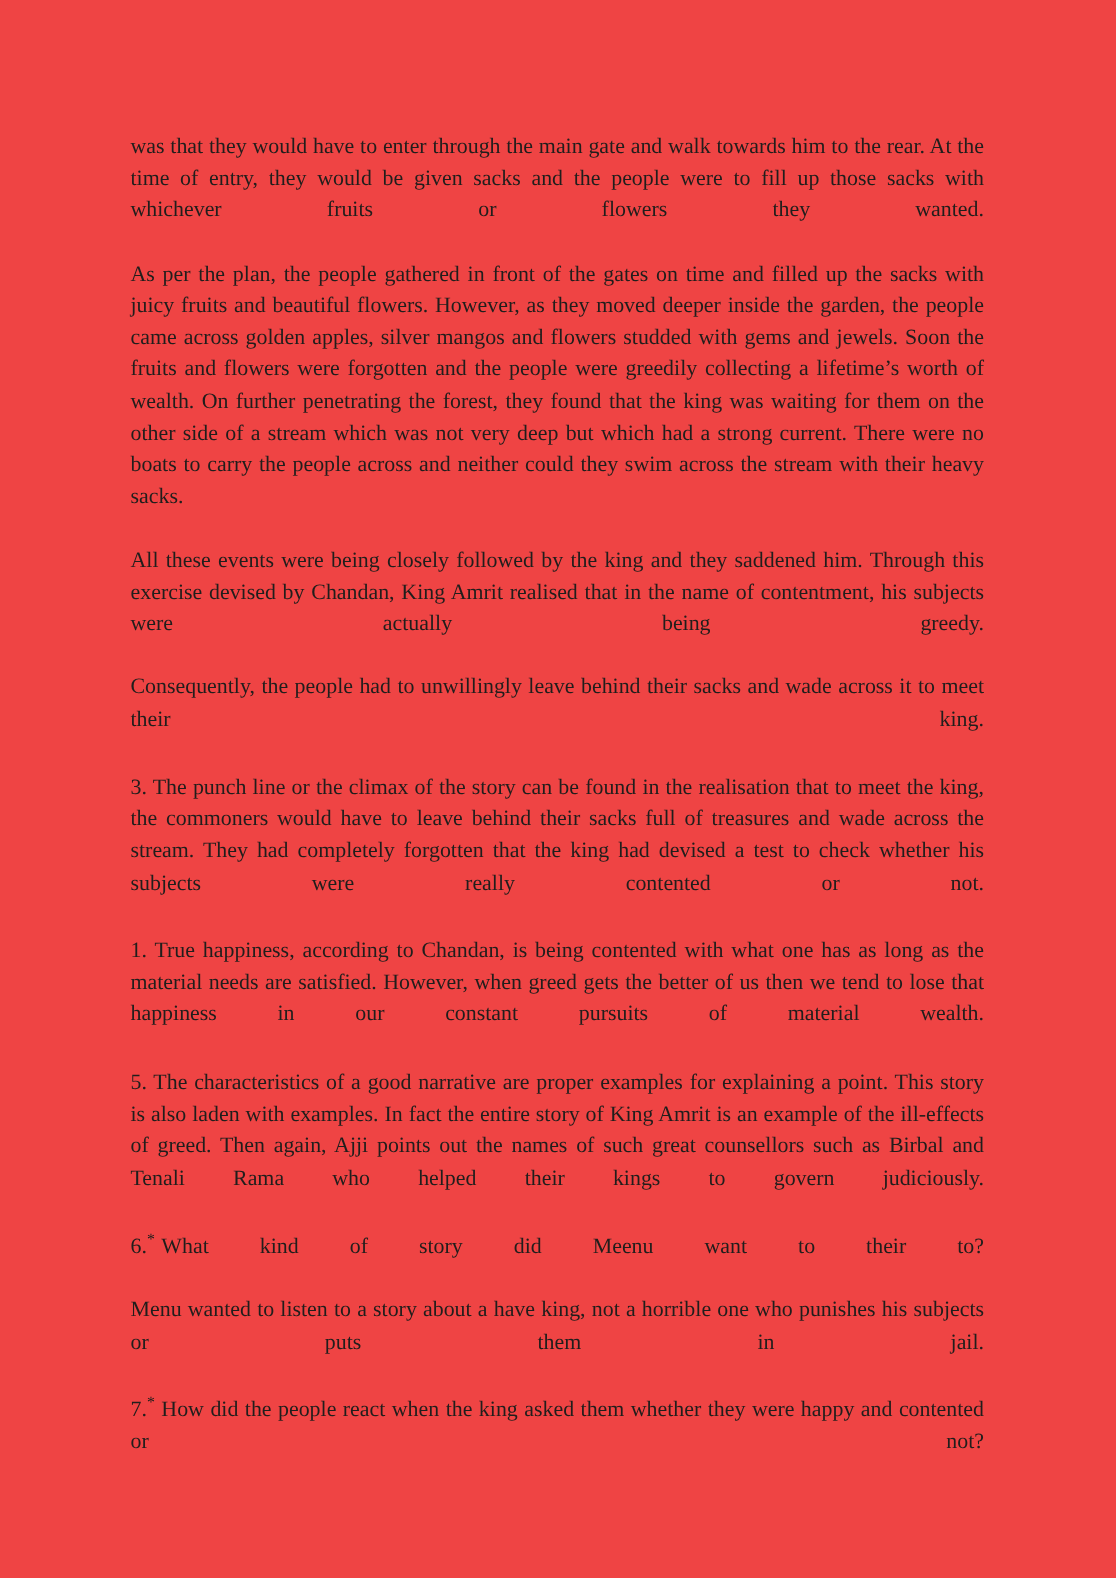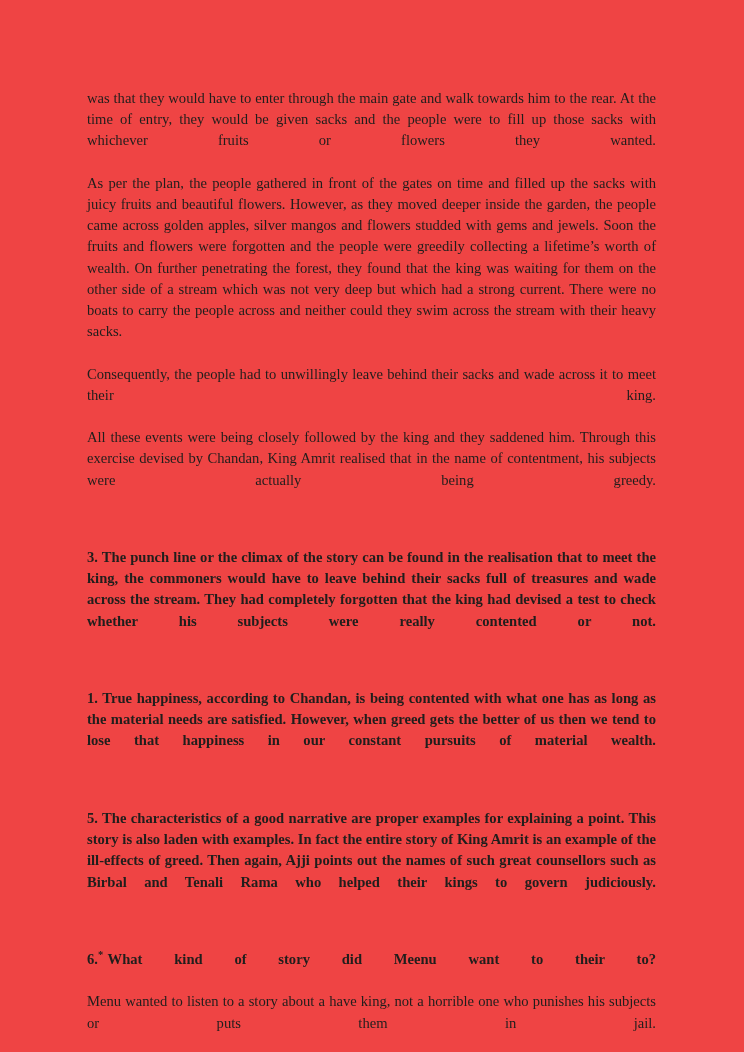--- a/index.html
+++ b/index.html
@@ -40,22 +40,21 @@
     hyphens: none;
   }
 
   
   .para.tight {
     margin-top: 0;
   }
 
   
   .para.spaced {
-    margin-top: 35px;
-    font-weight: bold;
+    margin-top: 3px;
   }
 
   
   .para:after {
     content: "";
     display: inline-block;
     width: 100%;
   }
 
   .qnum {
@@ -76,23 +75,23 @@
 </head>
 <body>
 
 <div class="page">
   <div class="text-column">
 
     <p class="para">was that they would have to enter through the main gate and walk towards him to the rear. At the time of entry, they would be given sacks and the people were to fill up those sacks with whichever fruits or flowers they wanted.</p>
 
     <p class="para">As per the plan, the people gathered in front of the gates on time and filled up the sacks with juicy fruits and beautiful flowers. However, as they moved deeper inside the garden, the people came across golden apples, silver mangos and flowers studded with gems and jewels. Soon the fruits and flowers were forgotten and the people were greedily collecting a lifetime’s worth of wealth. On further penetrating the forest, they found that the king was waiting for them on the other side of a stream which was not very deep but which had a strong current. There were no boats to carry the people across and neither could they swim across the stream with their heavy sacks.</p>
 
+    <p class="para">All these events were being closely followed by the king and they saddened him. Through this exercise devised by Chandan, King Amrit realised that in the name of contentment, his subjects were actually being greedy.</p>
+
     <p class="para">Consequently, the people had to unwillingly leave behind their sacks and wade across it to meet their king.</p>
-
-    <p class="para">All these events were being closely followed by the king and they saddened him. Through this exercise devised by Chandan, King Amrit realised that in the name of contentment, his subjects were actually being greedy.</p>
 
     <p class="para spaced">3. The punch line or the climax of the story can be found in the realisation that to meet the king, the commoners would have to leave behind their sacks full of treasures and wade across the stream. They had completely forgotten that the king had devised a test to check whether his subjects were really contented or not.</p>
 
     <p class="para spaced">1. True happiness, according to Chandan, is being contented with what one has as long as the material needs are satisfied. However, when greed gets the better of us then we tend to lose that happiness in our constant pursuits of material wealth.</p>
 
     <p class="para spaced">5. The characteristics of a good narrative are proper examples for explaining a point. This story is also laden with examples. In fact the entire story of King Amrit is an example of the ill-effects of greed. Then again, Ajji points out the names of such great counsellors such as Birbal and Tenali Rama who helped their kings to govern judiciously.</p>
 
     <p class="para spaced"><span class="qnum"><span>6.</span><sup class="asterisk">*</sup></span><span class="nbsp-gap"></span><span>What kind of story did Meenu want to their to?</span></p>
 
     <p class="para tight">Menu wanted to listen to a story about a have king, not a horrible one who punishes his subjects or puts them in jail.</p>

